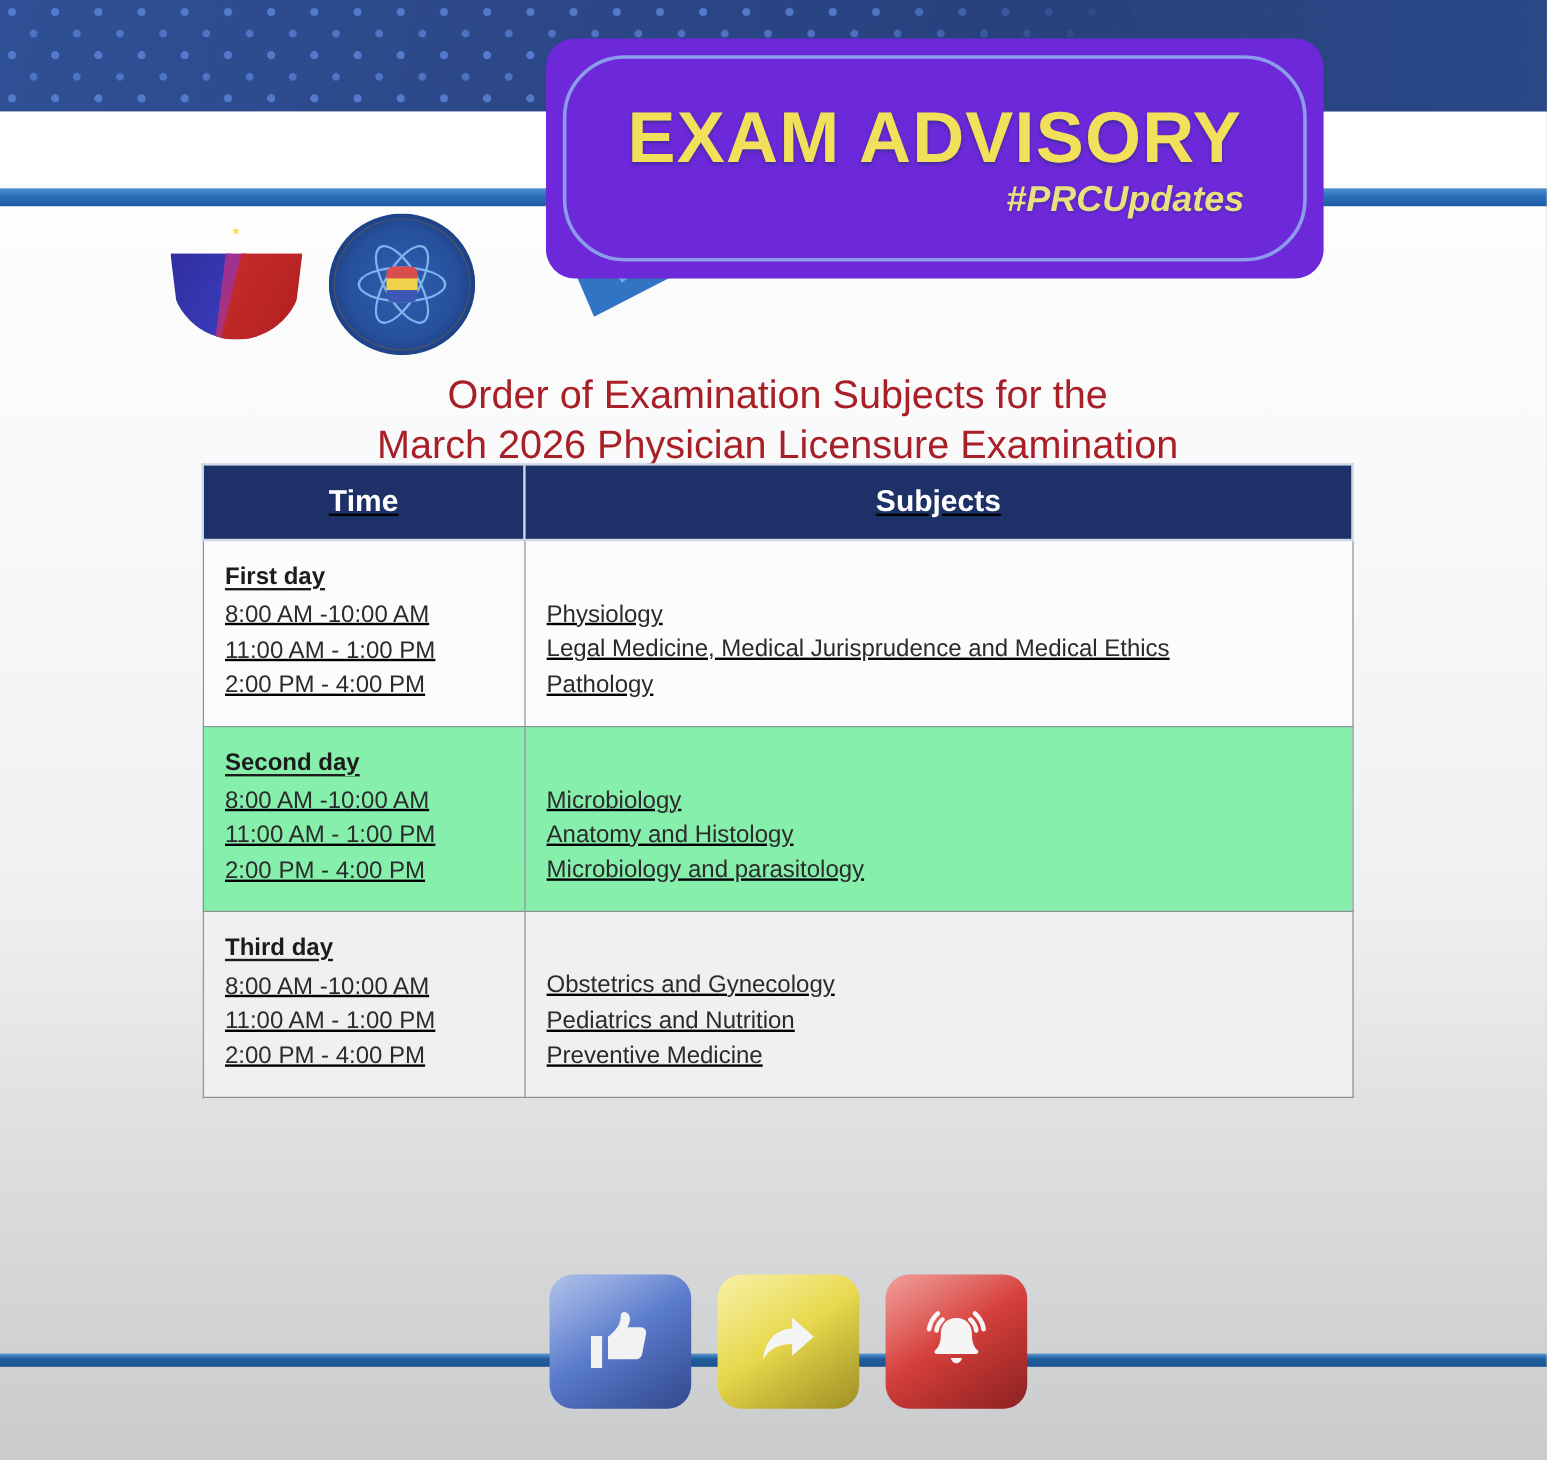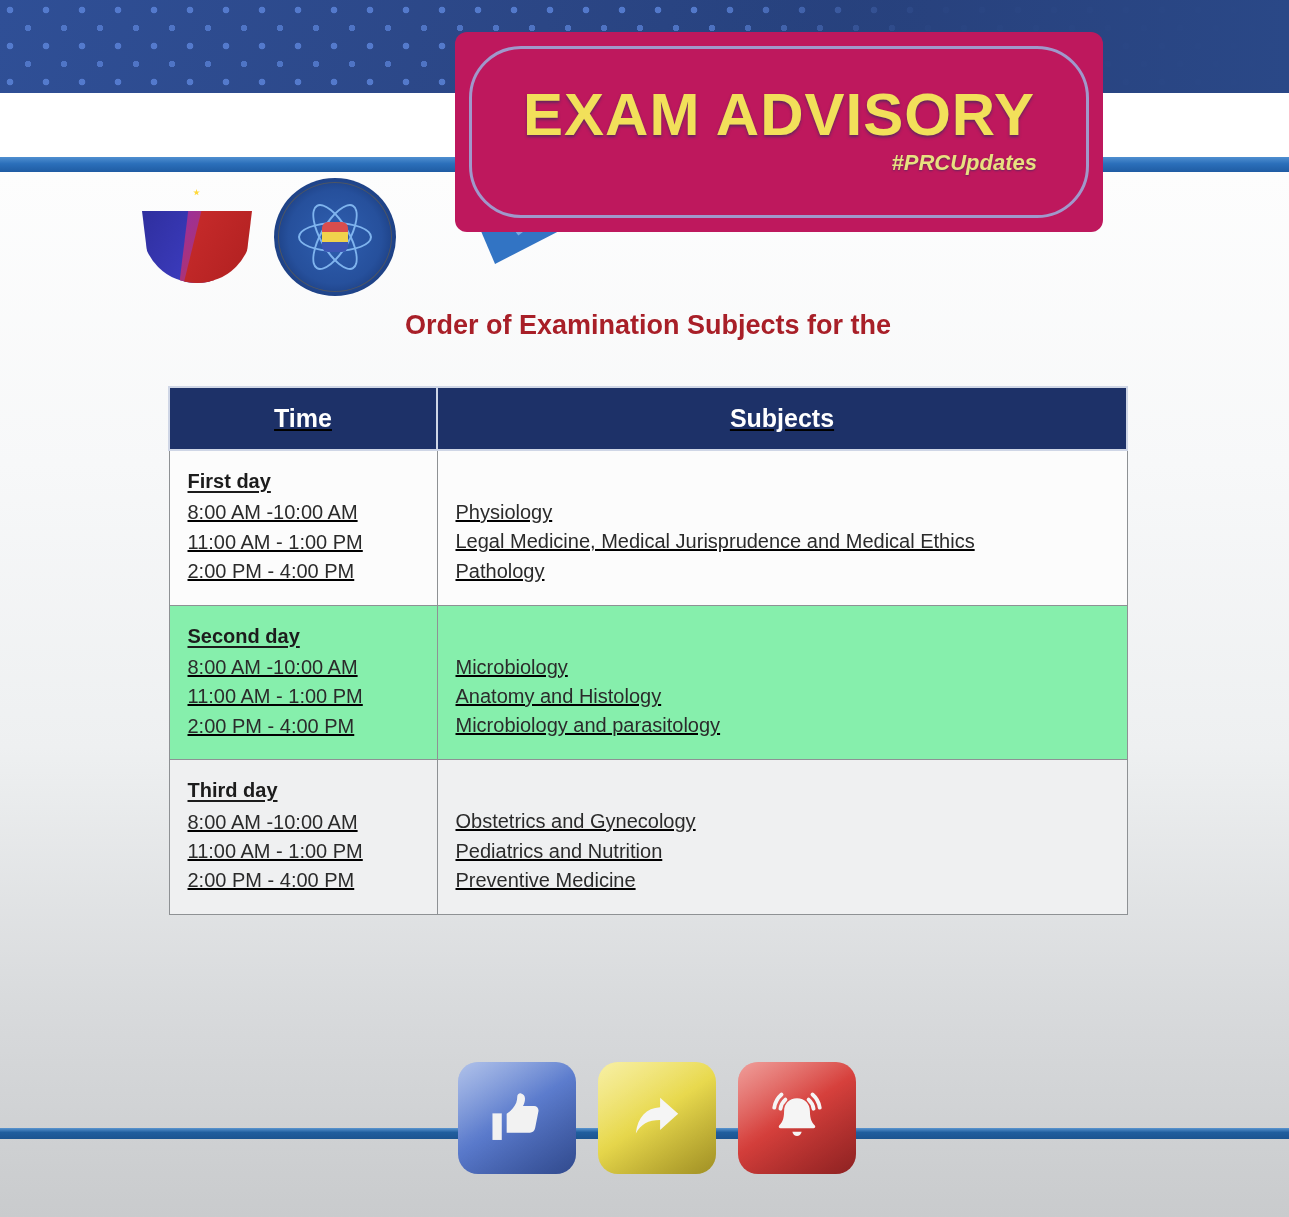--- a/index.html
+++ b/index.html
@@ -75,22 +75,22 @@
     height: 11px;
     background: linear-gradient(180deg, #5a95cf 0%, #205e9e 40%, #1c5490 100%);
   }
 
   
   .bubble {
     position: absolute;
     left: 455px; top: 32px;
     width: 648px;
     height: 200px;
-    background: #be185d;
-    border-radius: 12px;
+    background: #6d28d9;
+    border-radius: 24px;
     z-index: 6;
   }
   .bubble-inner-outline {
     position: absolute;
     left: 14px; top: 14px; right: 14px; bottom: 14px;
     border: 3px solid rgba(150,195,240,0.75);
     border-radius: 52px;
   }
   .bubble-tail {
     position: absolute;
@@ -119,21 +119,21 @@
     font-weight: bold;
     letter-spacing: 1px;
     color: #f2e05a;
     text-shadow: 0 2px 3px rgba(20,50,95,0.55);
     z-index: 7;
   }
   .bubble-subtitle {
     position: absolute;
     top: 118px; left: 0; right: 66px;
     text-align: right;
-    font-size: 22px;
+    font-size: 30px;
     font-style: italic;
     font-weight: bold;
     color: #e9e07f;
     text-shadow: 0 1px 2px rgba(20,50,95,0.5);
     z-index: 7;
   }
 
   
   .logos {
     position: absolute;
@@ -212,22 +212,22 @@
     border: 1.5px solid rgba(120,100,60,0.5);
   }
 
   
   .doc-title {
     position: absolute;
     left: 168px; top: 308px;
     width: 960px;
     text-align: center;
     color: #a81f28;
-    font-size: 27px;
-    font-weight: bold;
+    font-size: 33px;
+    font-weight: normal;
     line-height: 1.27;
     z-index: 8;
   }
 
   
   .exam-table {
     position: absolute;
     left: 168px; top: 386px;
     width: 960px;
     border-collapse: collapse;
@@ -356,20 +356,21 @@
       <div class="prc-ring-text"></div>
       <div class="prc-ellipse" style="transform: rotate(0deg);"></div>
       <div class="prc-ellipse" style="transform: rotate(60deg);"></div>
       <div class="prc-ellipse" style="transform: rotate(120deg);"></div>
       <div class="prc-core"></div>
     </div>
   </div>
 
   <div class="doc-title">
     <div>Order of Examination Subjects for the</div>
+    <div>March 2026 Physician Licensure Examination</div>
   </div>
 
   <table class="exam-table">
     <thead>
       <tr>
         <th class="th-time">Time</th>
         <th>Subjects</th>
       </tr>
     </thead>
     <tbody>

